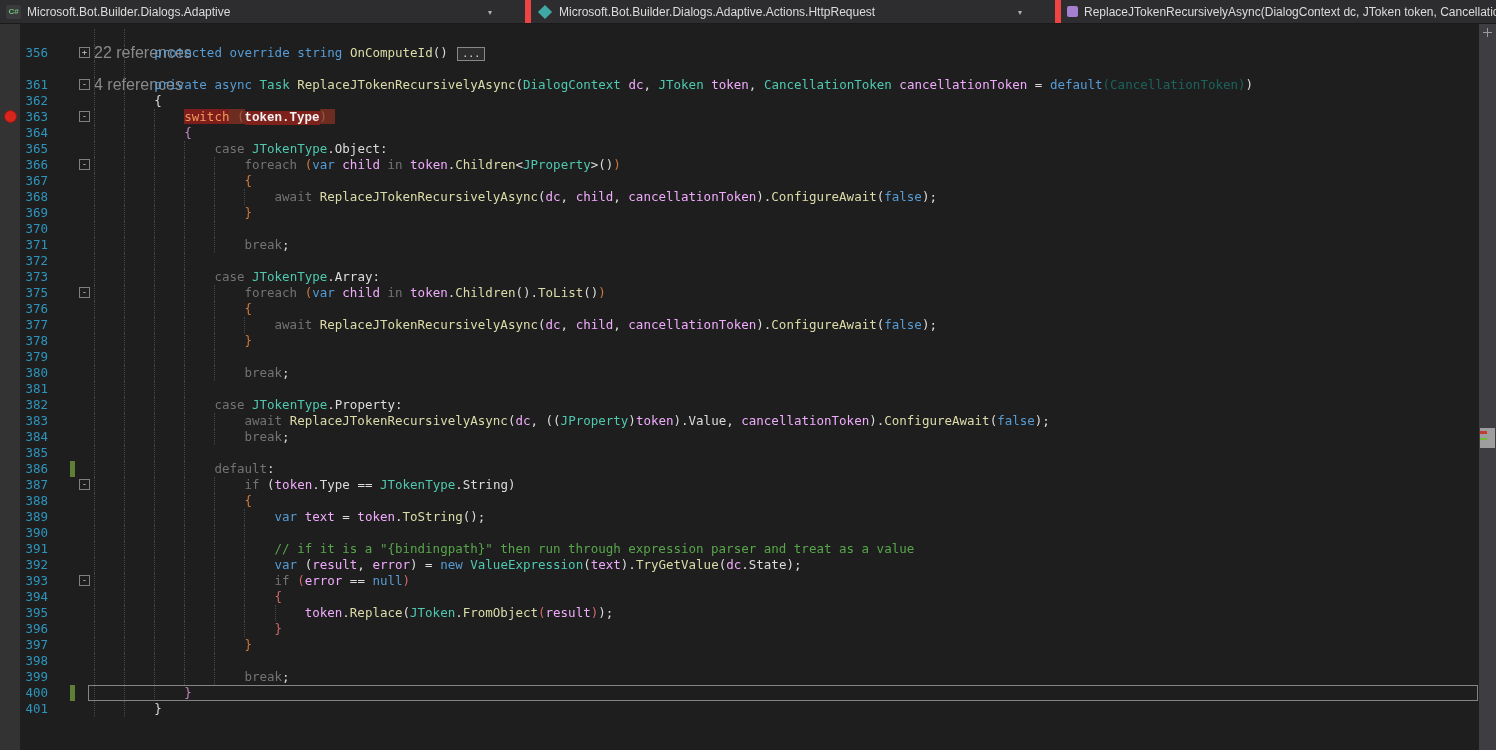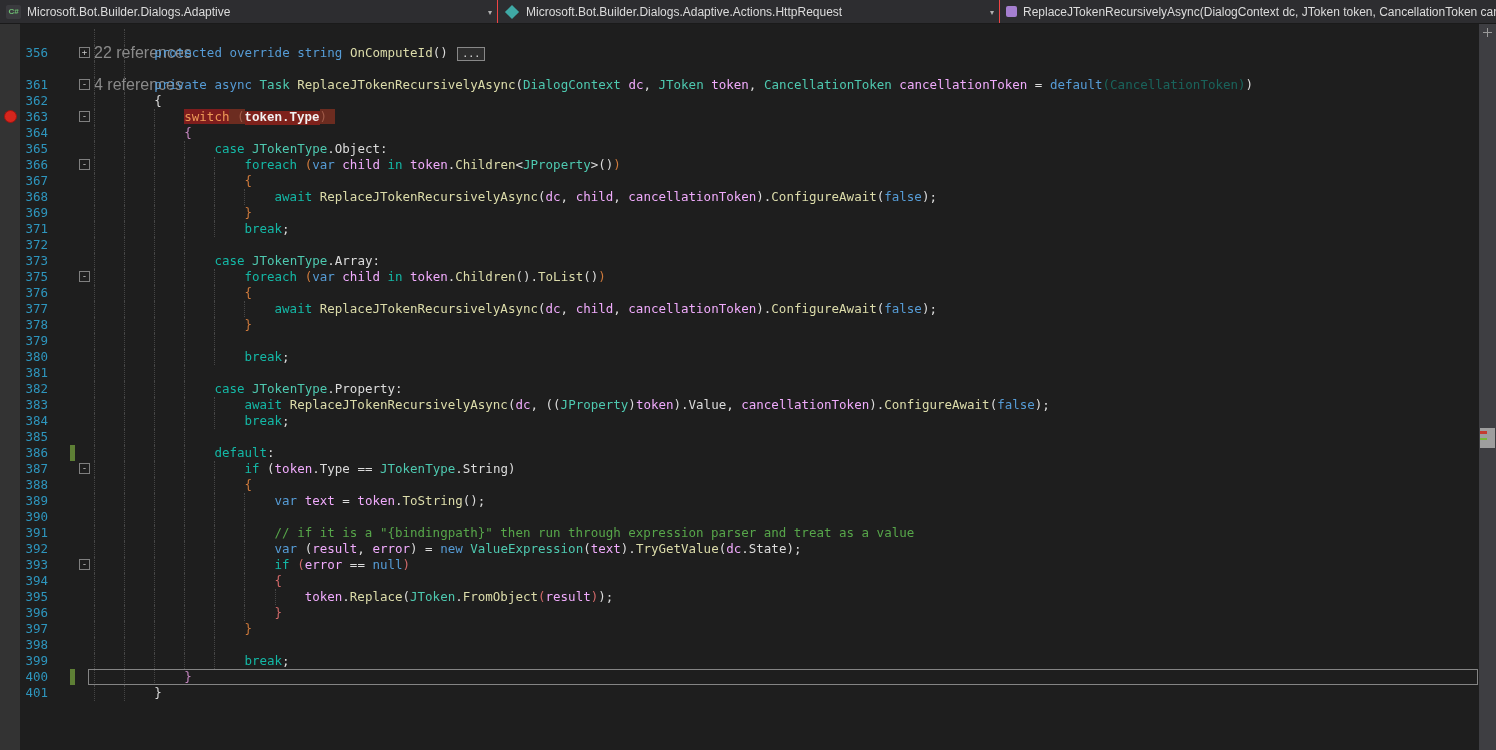--- a/index.html
+++ b/index.html
@@ -5,21 +5,21 @@
   * { margin:0; padding:0; box-sizing:border-box; }
   html,body { width:1496px; height:750px; overflow:hidden; background:#1E1E1E;
               font-family:"Liberation Sans", sans-serif; }
 
   
   .navbar { height:24px; background:#2D2D30; display:flex; align-items:stretch;
             border-bottom:1px solid #1A1A1A; }
   .dd { display:flex; align-items:center; gap:6px; padding:0 18px 0 6px;
         position:relative; color:#DCDCDC; font-size:12px; white-space:nowrap;
         overflow:hidden; cursor:default; }
-  .dd + .dd { border-left:1px solid #ef4444; }
+  .dd + .dd { border-left:6px solid #ef4444;margin-left:28px; }
   #dd-project { width:497px; flex:none; }
   #dd-type    { width:502px; flex:none; }
   #dd-member  { flex:1; }
   .chev { position:absolute; right:5px; top:50%; transform:translateY(-50%);
           color:#B0B0B0; font-size:8px; }
   .ic-csproj { width:15px; height:14px; background:#3A3A3E; border-radius:2px;
                color:#6FBF74; font-size:8px; font-weight:bold; text-align:center;
                line-height:14px; flex:none; }
   .ic-class { width:10px; height:10px; background:#3FA9A5; transform:rotate(45deg);
               margin:0 3px; flex:none; }
@@ -49,21 +49,21 @@
   .guide { display:inline-block; width:4ch; height:16px; vertical-align:top;
            border-left:1px dotted #464646; }
   .lens { color:#8A8A8A; font-family:"Liberation Sans", sans-serif; font-size:16px;
           cursor:pointer; }
   .row.outline::after { content:""; position:absolute; left:88px; right:1px;
                         top:0; bottom:0; border:1px solid #848484; pointer-events:none; }
 
   
   .tk-w    { color:#DCDCDC; }
   .tk-kw   { color:#569CD6; }
-  .tk-ctl  { color:#14b8a6; }
+  .tk-ctl  { color:#737373; }
   .tk-ty   { color:#4EC9B0; }
   .tk-m    { color:#DCDCAA; }
   .tk-v    { color:#f0abfc; }
   .tk-c    { color:#57A64A; }
   .tk-fade { color:#14b8a6; opacity:.45; }
   .tk-br2  { color:#C586C0; }
   .tk-br3  { color:#CE7A3C; }
   .tk-br4  { color:#D16969; }
   .tk-box  { display:inline-block; border:1px solid #888; background:#2D2D2D;
              color:#DCDCDC; padding:0 4px; font-size:10px; line-height:12px;
@@ -210,20 +210,28 @@
       <div class="row">
         <div class="m-ind"></div>
         <div class="m-num">369</div>
         <div class="m-gap"></div>
         <div class="m-chg"></div>
         <div class="m-fold"></div>
         <div class="code"><div class="guide"></div><div class="guide"></div><div class="guide"></div><div class="guide"></div><div class="guide"></div><span class="tk-br3">}</span></div>
       </div>
       <div class="row">
         <div class="m-ind"></div>
+        <div class="m-num">370</div>
+        <div class="m-gap"></div>
+        <div class="m-chg"></div>
+        <div class="m-fold"></div>
+        <div class="code"><div class="guide"></div><div class="guide"></div><div class="guide"></div><div class="guide"></div><div class="guide"></div></div>
+      </div>
+      <div class="row">
+        <div class="m-ind"></div>
         <div class="m-num">371</div>
         <div class="m-gap"></div>
         <div class="m-chg"></div>
         <div class="m-fold"></div>
         <div class="code"><div class="guide"></div><div class="guide"></div><div class="guide"></div><div class="guide"></div><div class="guide"></div><span class="tk-ctl">break</span><span class="tk-w">;</span></div>
       </div>
       <div class="row">
         <div class="m-ind"></div>
         <div class="m-num">372</div>
         <div class="m-gap"></div>

